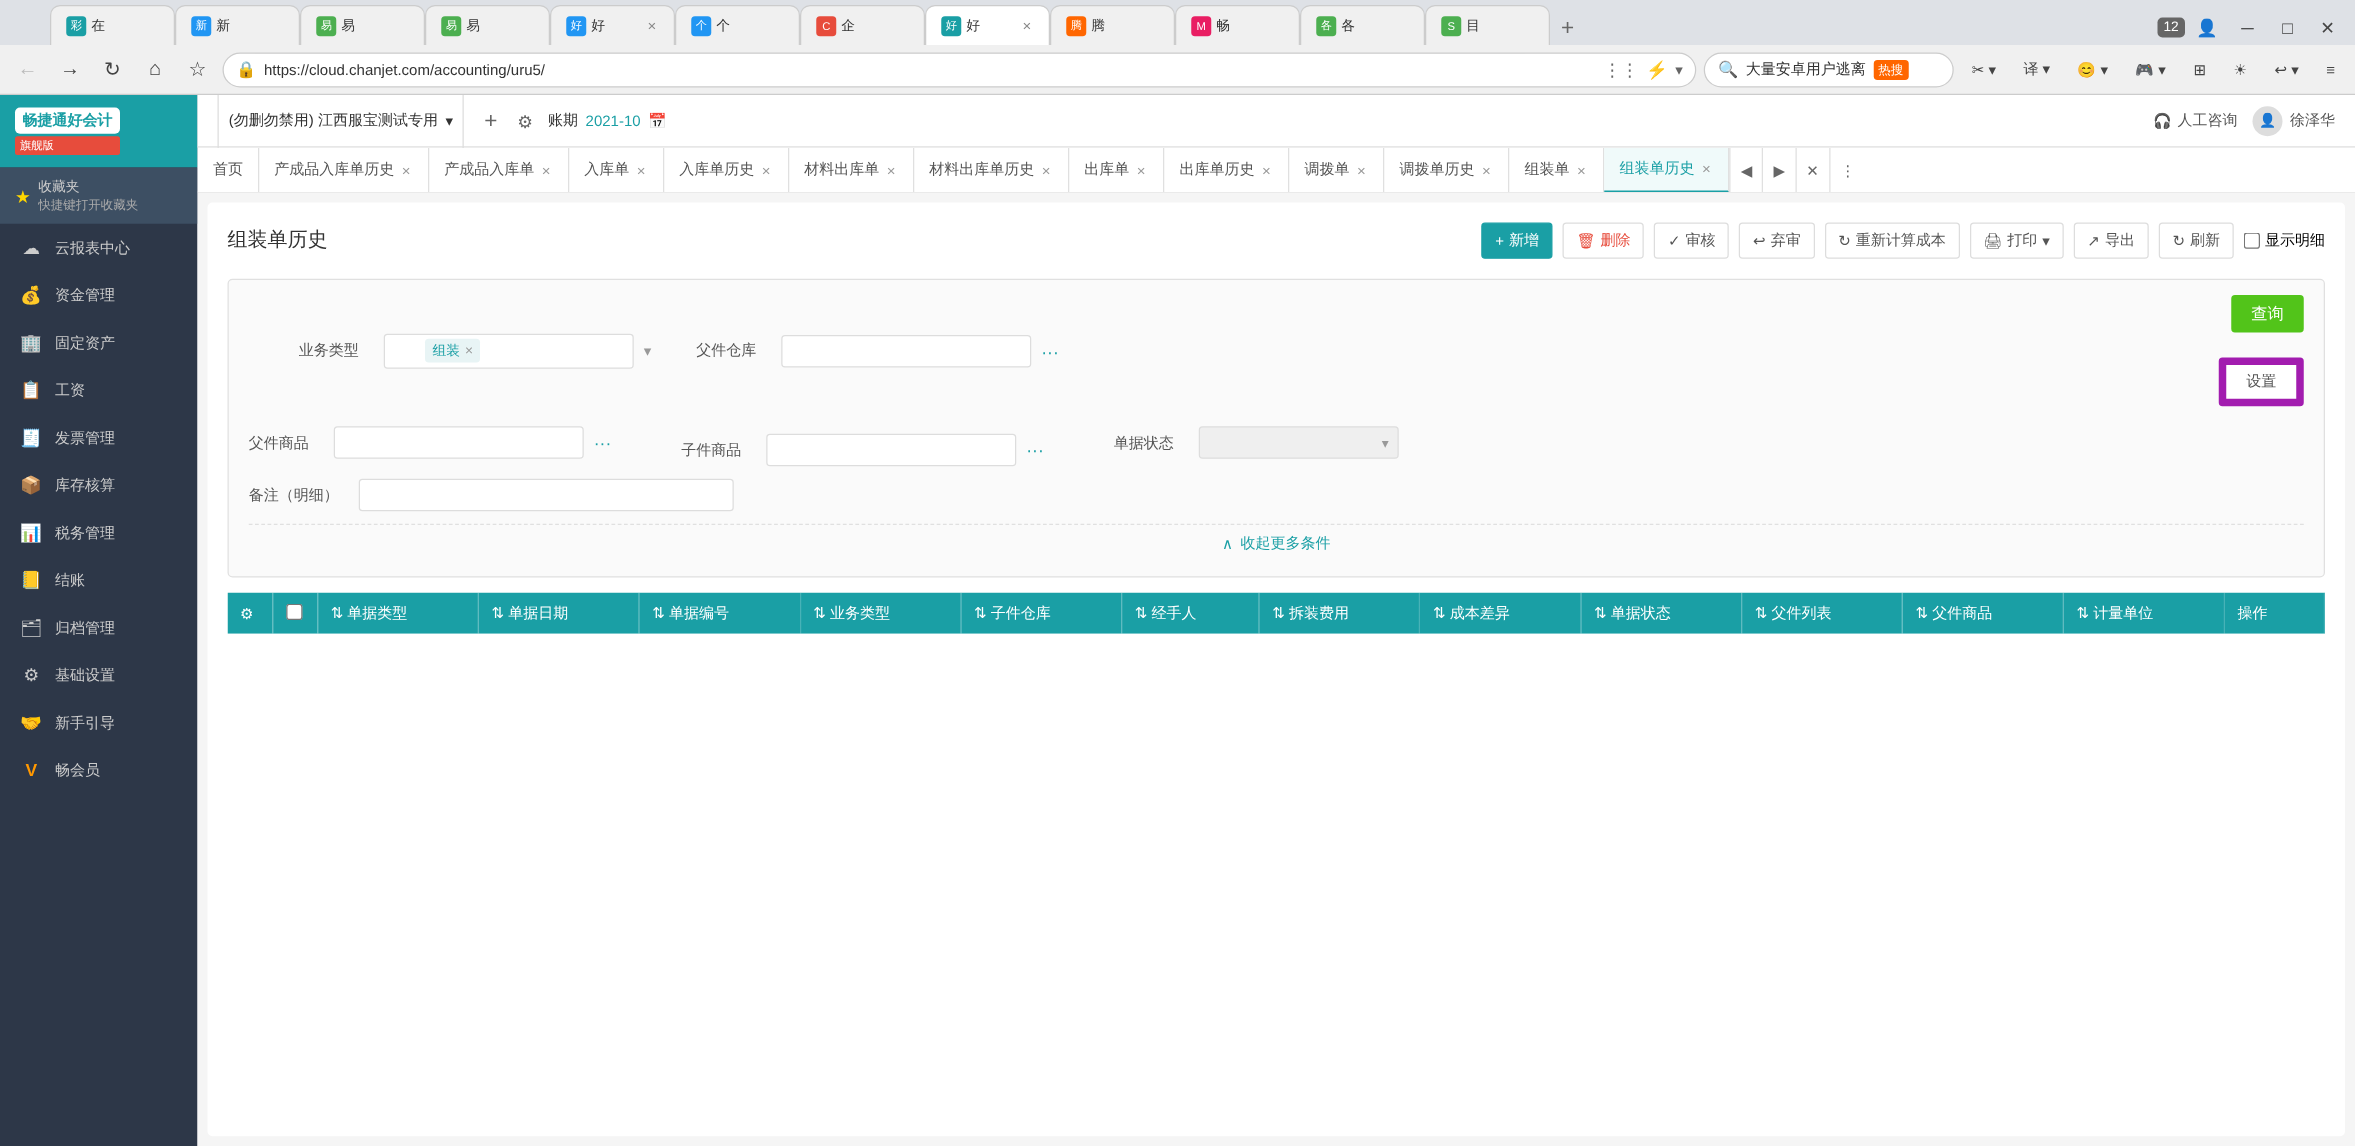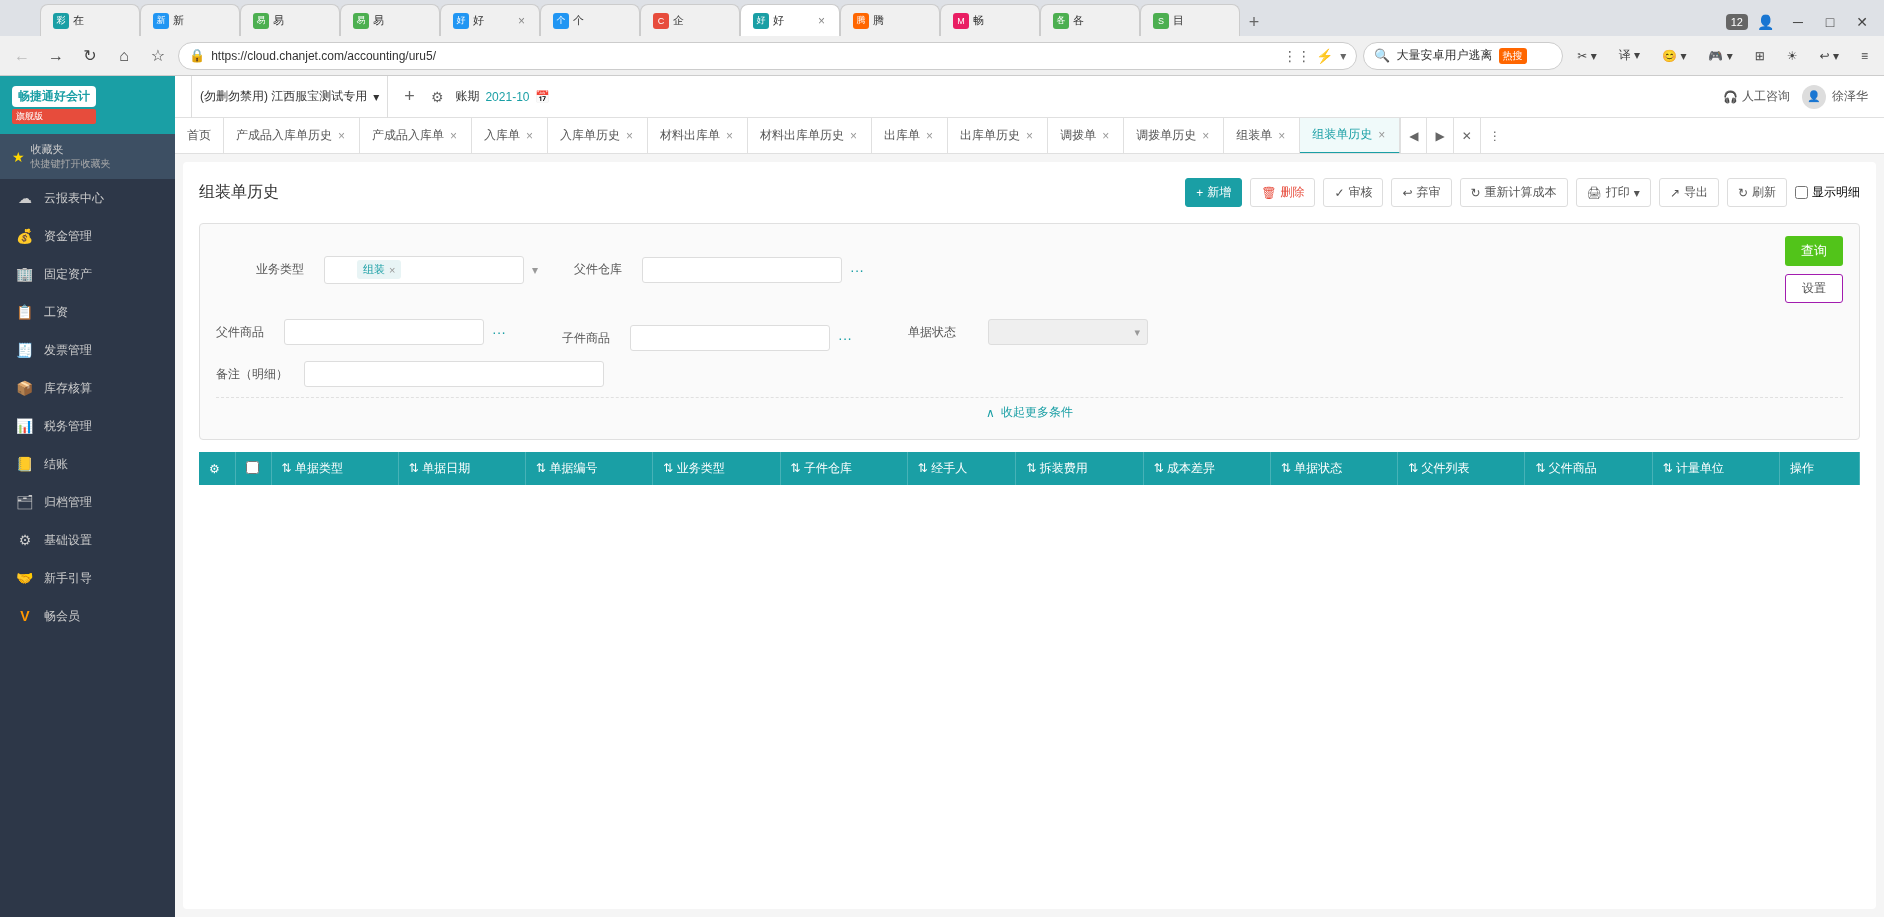--- a/index.html
+++ b/index.html
@@ -25,21 +25,21 @@
     .address-bar .lock-icon { color: #4caf50; font-size: 13px; }
     .address-text { flex: 1; color: #333; font-size: 12px; overflow: hidden; white-space: nowrap; text-overflow: ellipsis; }
     .toolbar-icon-btn { padding: 4px 8px; border-radius: 4px; cursor: pointer; font-size: 12px; color: #444; display: flex; align-items: center; gap: 3px; }
     .search-box { height: 28px; border: 1px solid #ccc; border-radius: 14px; background: white; display: flex; align-items: center; padding: 0 10px; gap: 6px; min-width: 200px; }
     .hot-tag { background: #ff6600; color: white; font-size: 10px; padding: 1px 4px; border-radius: 3px; }
 
     
     .app-container { display: flex; height: calc(917px - 76px); background: #f5f5f5; }
 
     
-    .sidebar { width: 175px; background: #2d3748; display: flex; flex-direction: column; flex-shrink: 0; justify-content: flex-end; }
+    .sidebar { width: 158px; background: #2d3748; display: flex; flex-direction: column; flex-shrink: 0; justify-content: flex-end; }
     .sidebar-header { background: #1a9fa5; padding: 10px 12px; display: flex; align-items: center; gap: 8px; }
     .sidebar-logo { background: #fff; border-radius: 4px; padding: 2px 6px; color: #1a9fa5; font-weight: bold; font-size: 12px; }
     .sidebar-logo-sub { background: #e74c3c; color: white; font-size: 9px; padding: 1px 4px; border-radius: 2px; margin-top: 2px; }
 
     .sidebar-favorites { background: #3d4f63; padding: 8px 12px; color: #ccc; font-size: 11px; display: flex; align-items: center; gap: 6px; cursor: pointer; }
     .star-icon { color: #ffd700; font-size: 14px; }
 
     .sidebar-nav { flex: 1; overflow-y: auto; }
     .nav-item { display: flex; align-items: center; gap: 10px; padding: 10px 16px; color: #ccc; cursor: pointer; font-size: 12px; }
     .nav-item .nav-icon { width: 18px; height: 18px; display: flex; align-items: center; justify-content: center; font-size: 14px; }
@@ -90,22 +90,22 @@
 
     
     .data-table { width: 100%; border-collapse: collapse; font-size: 12px; }
     .data-table thead tr { background: #1a9fa5; color: white; }
     .data-table thead th { padding: 8px 10px; text-align: left; white-space: nowrap; font-weight: normal; border-right: 1px solid rgba(255,255,255,0.2); }
     .settings-col { width: 36px; text-align: center; }
     .checkbox-col { width: 36px; text-align: center; }
     .ops-col { text-align: center; width: 80px; }
 
     .query-btn { background: #52c41a; color: white; border: none; border-radius: 3px; padding: 6px 16px; cursor: pointer; font-size: 13px; font-weight: 500; }
-    .set-btn { background: white; color: #555; border: 1px solid #a21caf; border-radius: 3px; padding: 5px 16px; cursor: pointer; font-size: 12px; margin-top: 4px; width: 100%; }
-    .query-area { display: flex; flex-direction: column; align-items: flex-end; gap: 4px; }
+    .set-btn { background: white; color: #555; border: 6px solid #a21caf; border-radius: 3px; padding: 5px 16px; cursor: pointer; font-size: 12px; margin-top: 4px; width: 100%; }
+    .query-area { display: flex; flex-direction: column; align-items: flex-end; gap: 16px; }
 
     .dotdotdot { color: #1a9fa5; cursor: pointer; font-size: 14px; }
   </style>
 </head>
 <body>
 
 <div class="browser-chrome">
 
   <div class="browser-tabs">
 
@@ -431,21 +431,21 @@
             <input class="filter-input" style="min-width: 200px;" type="text">
             <span class="dotdotdot">···</span>
           </div>
 
           <div style="display:flex; align-items:center; gap:8px; margin-left:40px;margin-top:12px;">
             <span class="filter-label">子件商品</span>
             <input class="filter-input" style="min-width: 200px;" type="text">
             <span class="dotdotdot">···</span>
           </div>
 
-          <div style="display:flex; align-items:center; gap:20px; margin-left:40px;">
+          <div style="display:flex; align-items:center; gap:8px; margin-left:40px;">
             <span class="filter-label">单据状态</span>
             <div style="position:relative; display:inline-flex; align-items:center;">
               <select class="filter-input" style="min-width:160px; appearance:none; padding-right:24px;">
                 <option></option>
               </select>
               <span style="position:absolute; right:8px; color:#999; font-size:11px; pointer-events:none;">▾</span>
             </div>
           </div>
         </div>
 

